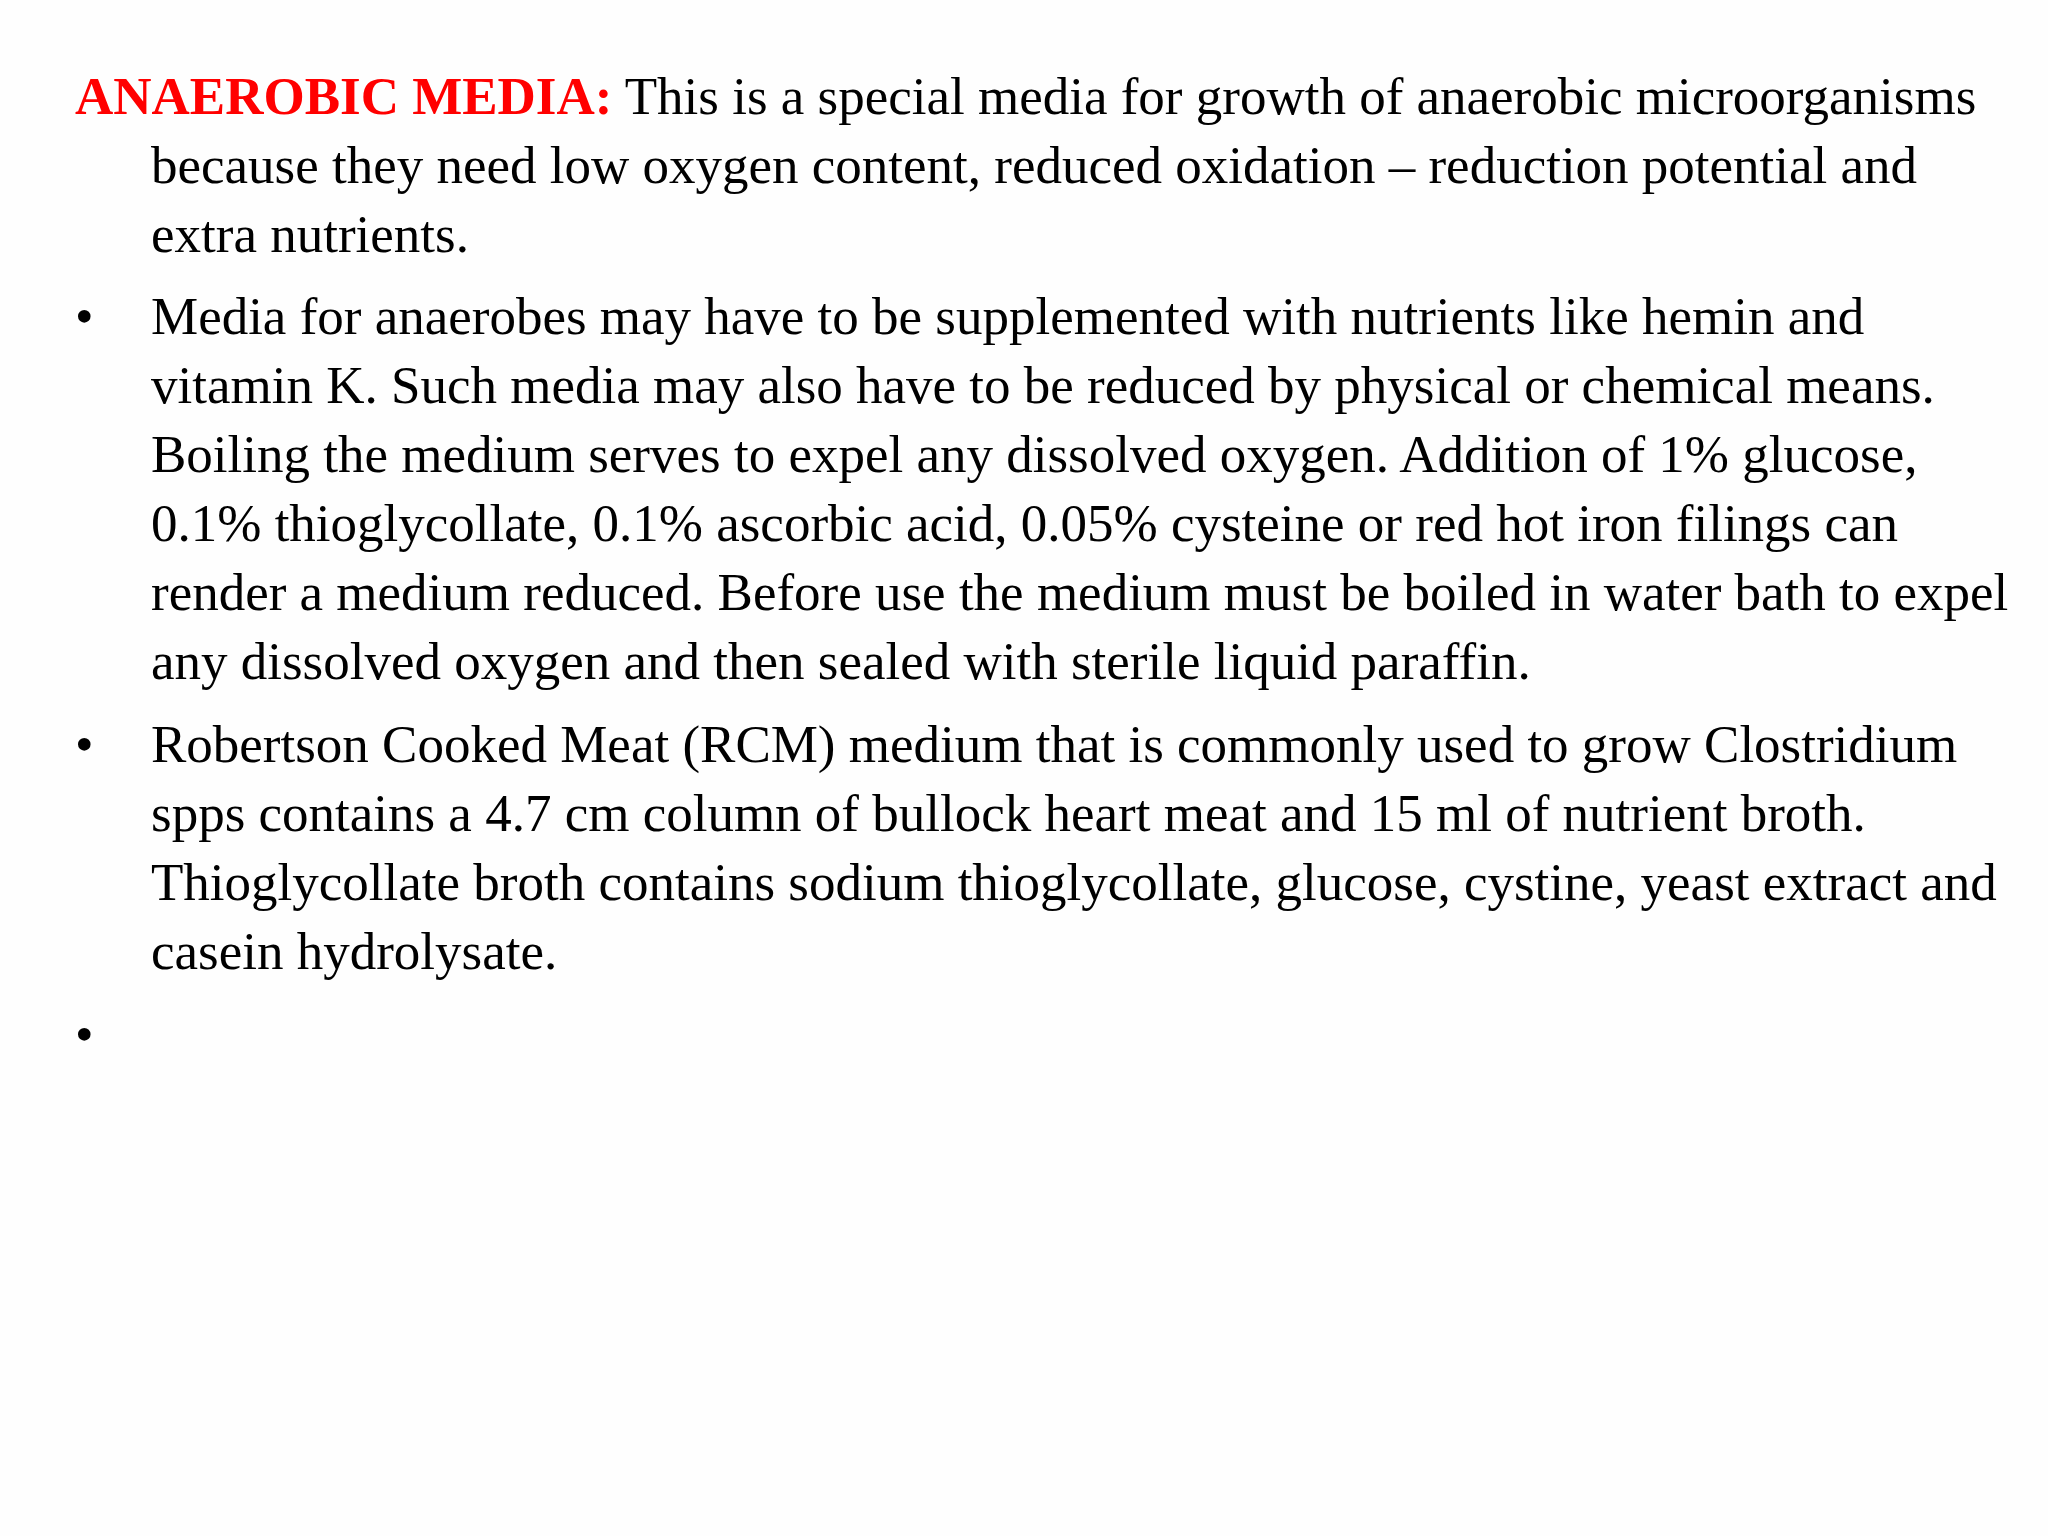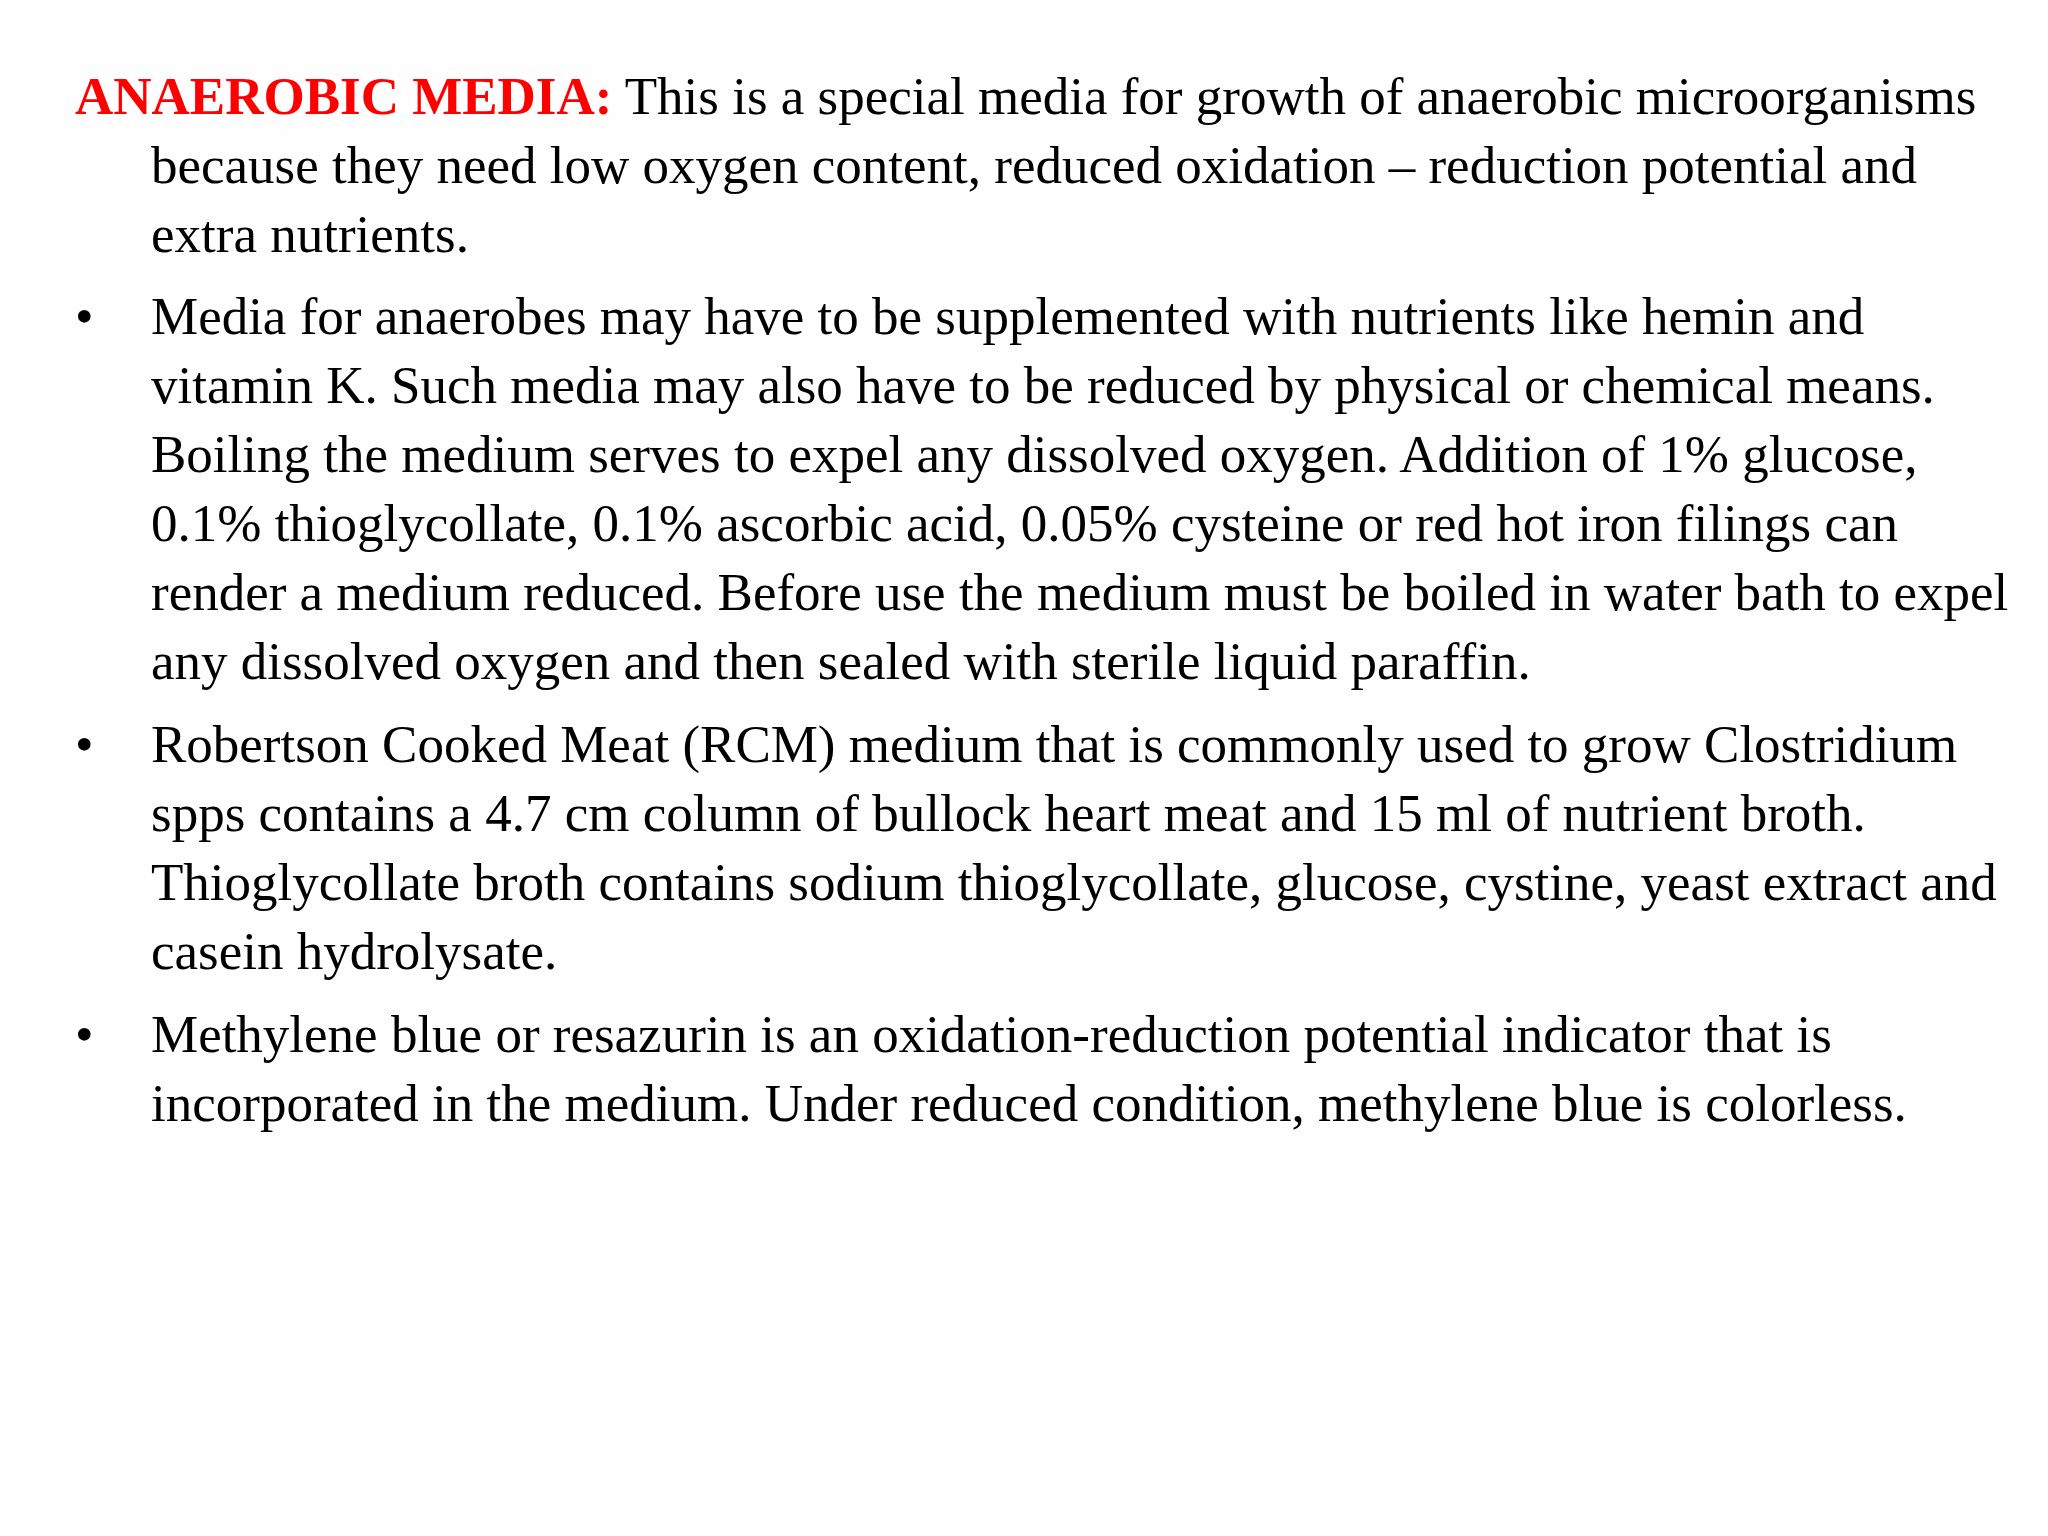--- a/index.html
+++ b/index.html
@@ -23,17 +23,16 @@
       <li>
         <span class="bullet">•</span>
         <span>Media for anaerobes may have to be supplemented with nutrients like hemin and vitamin K. Such media may also have to be reduced by physical or chemical means. Boiling the medium serves to expel any dissolved oxygen. Addition of 1% glucose, 0.1% thioglycollate, 0.1% ascorbic acid, 0.05% cysteine or red hot iron filings can render a medium reduced. Before use the medium must be boiled in water bath to expel any dissolved oxygen and then sealed with sterile liquid paraffin.</span>
       </li>
       <li>
         <span class="bullet">•</span>
         <span>Robertson Cooked Meat (RCM) medium that is commonly used to grow Clostridium spps contains a 4.7 cm column of bullock heart meat and 15 ml of nutrient broth. Thioglycollate broth contains sodium thioglycollate, glucose, cystine, yeast extract and casein hydrolysate.</span>
       </li>
       <li>
         <span class="bullet">•</span>
-        <span>Methylene blue or resazurin is an oxidation-reduction potential indicator that is incorporated in the medium. Under reduced condition, methylene blue is colorless.</span>
       </li>
     </ul>
   </div>
 </div>
 
 </body></html>

